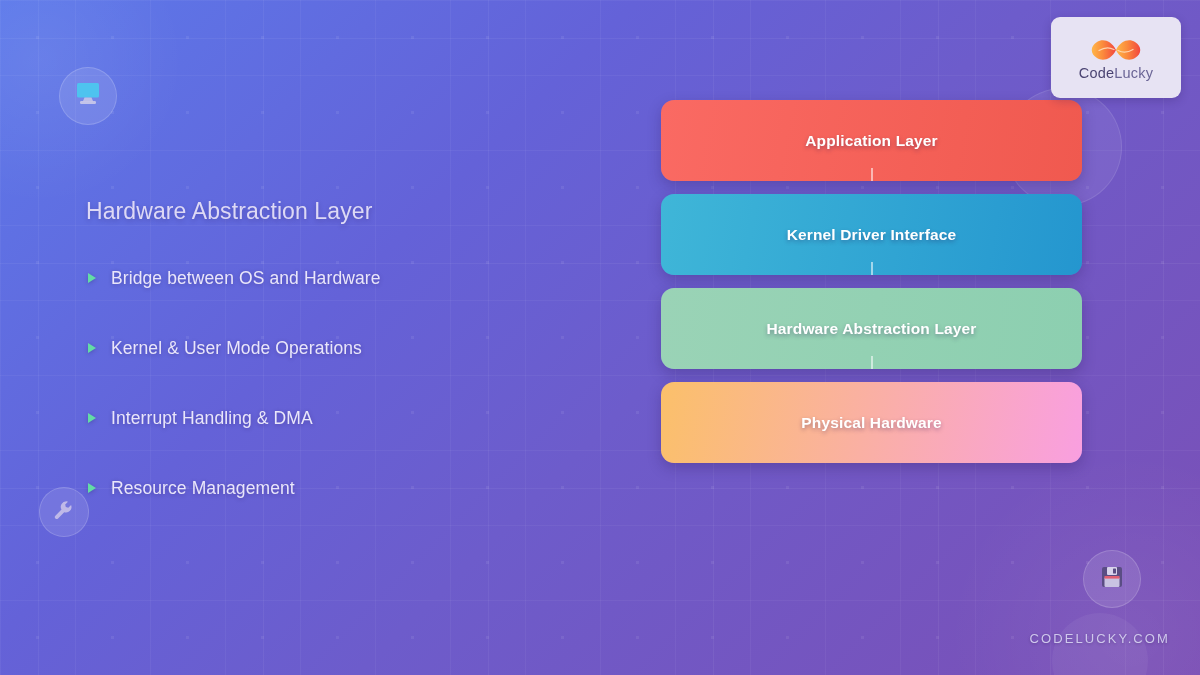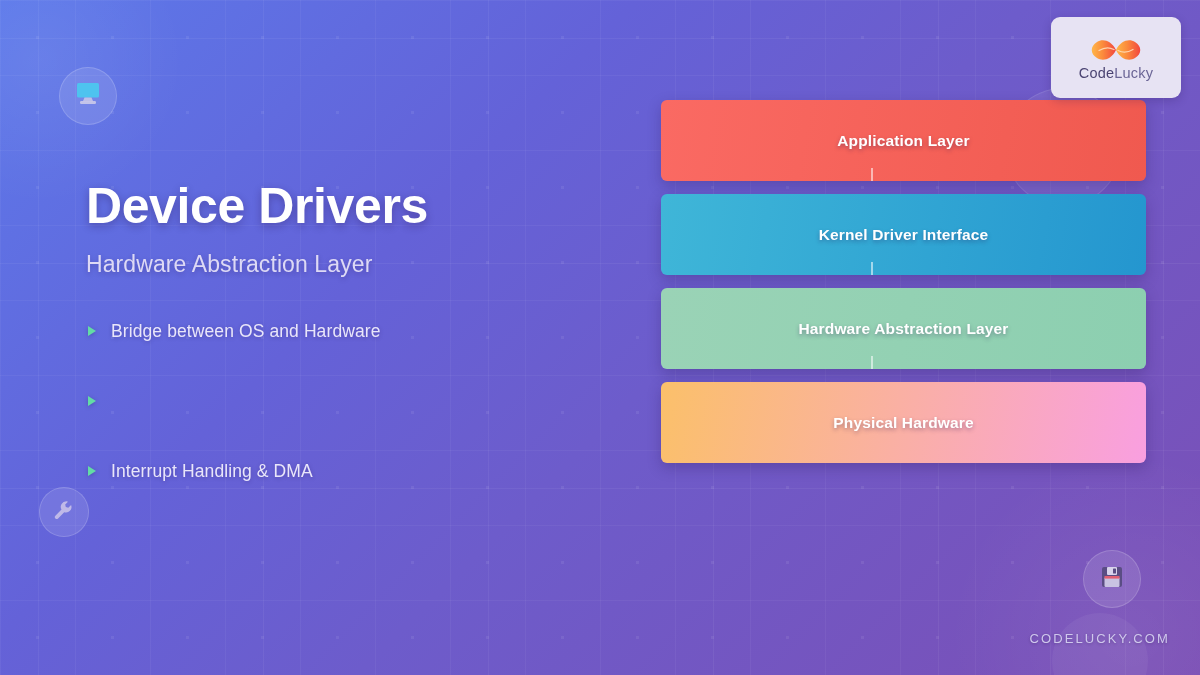--- a/index.html
+++ b/index.html
@@ -122,22 +122,22 @@
     border-bottom:5.5px solid transparent;
     margin-right:15px; margin-left:2px;
     filter: drop-shadow(0 1px 2px rgba(20,10,50,0.25));
   }
 
   
   .stack { position:absolute; left:661px; top:100px; width:421px; z-index:6; }
   .layer-wrap { position:relative; }
   .layer-box {
     position:relative;
-    height:81px; width:485px;
-    border-radius:6px;
+    height:81px; width:421px;
+    border-radius:13px;
     display:flex; align-items:center; justify-content:center;
     color:#ffffff; font-size:15.5px; font-weight:bold;
     letter-spacing:0.15px;
     text-shadow:0 2px 4px rgba(40,20,80,0.35);
     box-shadow:0 5px 14px rgba(40,18,80,0.26);
     margin-bottom:13px;
   }
   .connector {
     position:absolute;
     left:210px; width:2px; height:13px;
@@ -225,34 +225,38 @@
         <rect x="3" y="3" width="20" height="20" rx="2" fill="#5a4d84"></rect>
         <rect x="8" y="3" width="10" height="8" rx="1" fill="#d8d3ec"></rect>
         <rect x="14" y="4.5" width="3" height="5" rx="0.6" fill="#5a4d84"></rect>
         <rect x="5.5" y="13" width="15" height="10" rx="1.2" fill="#c9c3e2"></rect>
         <rect x="5.5" y="12" width="15" height="2.6" fill="#e06073"></rect>
       </svg>
     </span>
   </div>
 
   <div class="left-col">
-    <h1 class="main-title">Device Drivers</h1>
     <div class="subtitle">Hardware Abstraction Layer</div>
 
     <ul class="feature-list">
       <li class="feature-item">
         <span class="bullet-tri"></span>
         <span>Bridge between OS and Hardware</span>
       </li>
       <li class="feature-item">
         <span class="bullet-tri"></span>
+        <span>Kernel &amp; User Mode Operations</span>
       </li>
       <li class="feature-item">
         <span class="bullet-tri"></span>
         <span>Interrupt Handling &amp; DMA</span>
+      </li>
+      <li class="feature-item">
+        <span class="bullet-tri"></span>
+        <span>Resource Management</span>
       </li>
     </ul>
   </div>
 
   <div class="stack">
     <div class="layer-wrap">
       <div class="layer-box" style="background: linear-gradient(100deg, rgb(250, 106, 99) 0%, rgb(240, 89, 79) 100%);">Application Layer</div>
       <div class="connector"></div>
     </div>
     <div class="layer-wrap">

